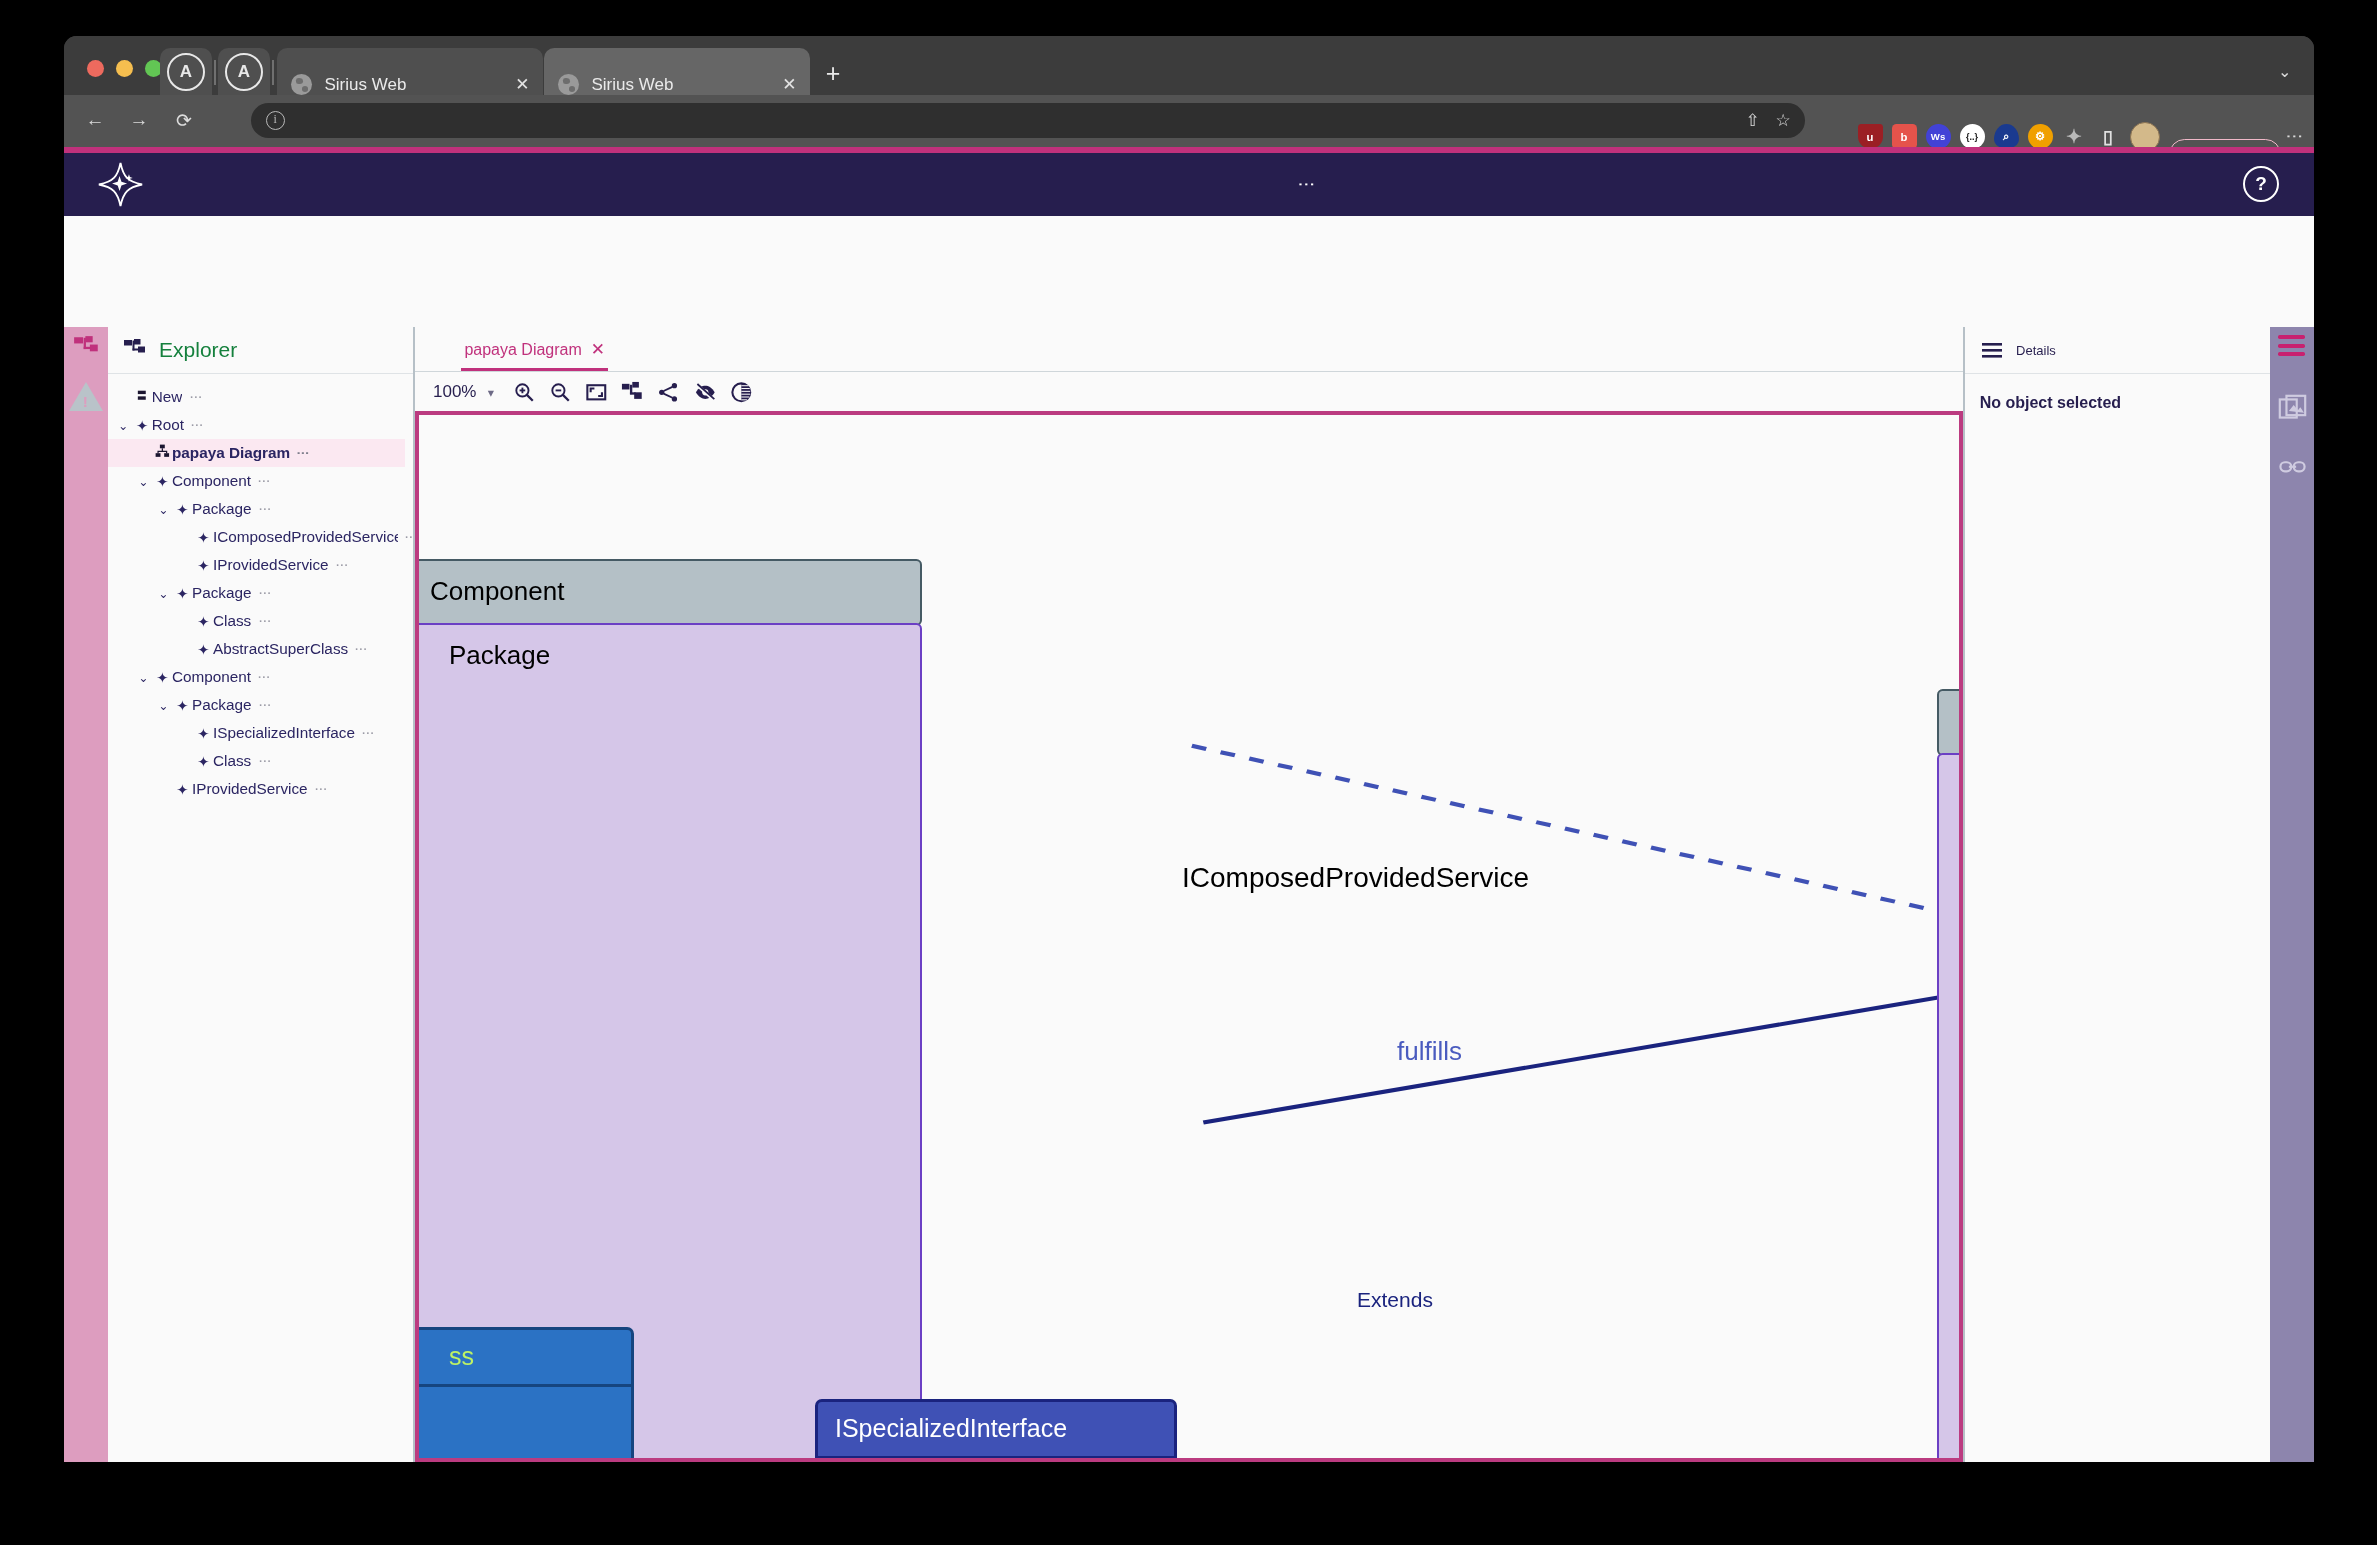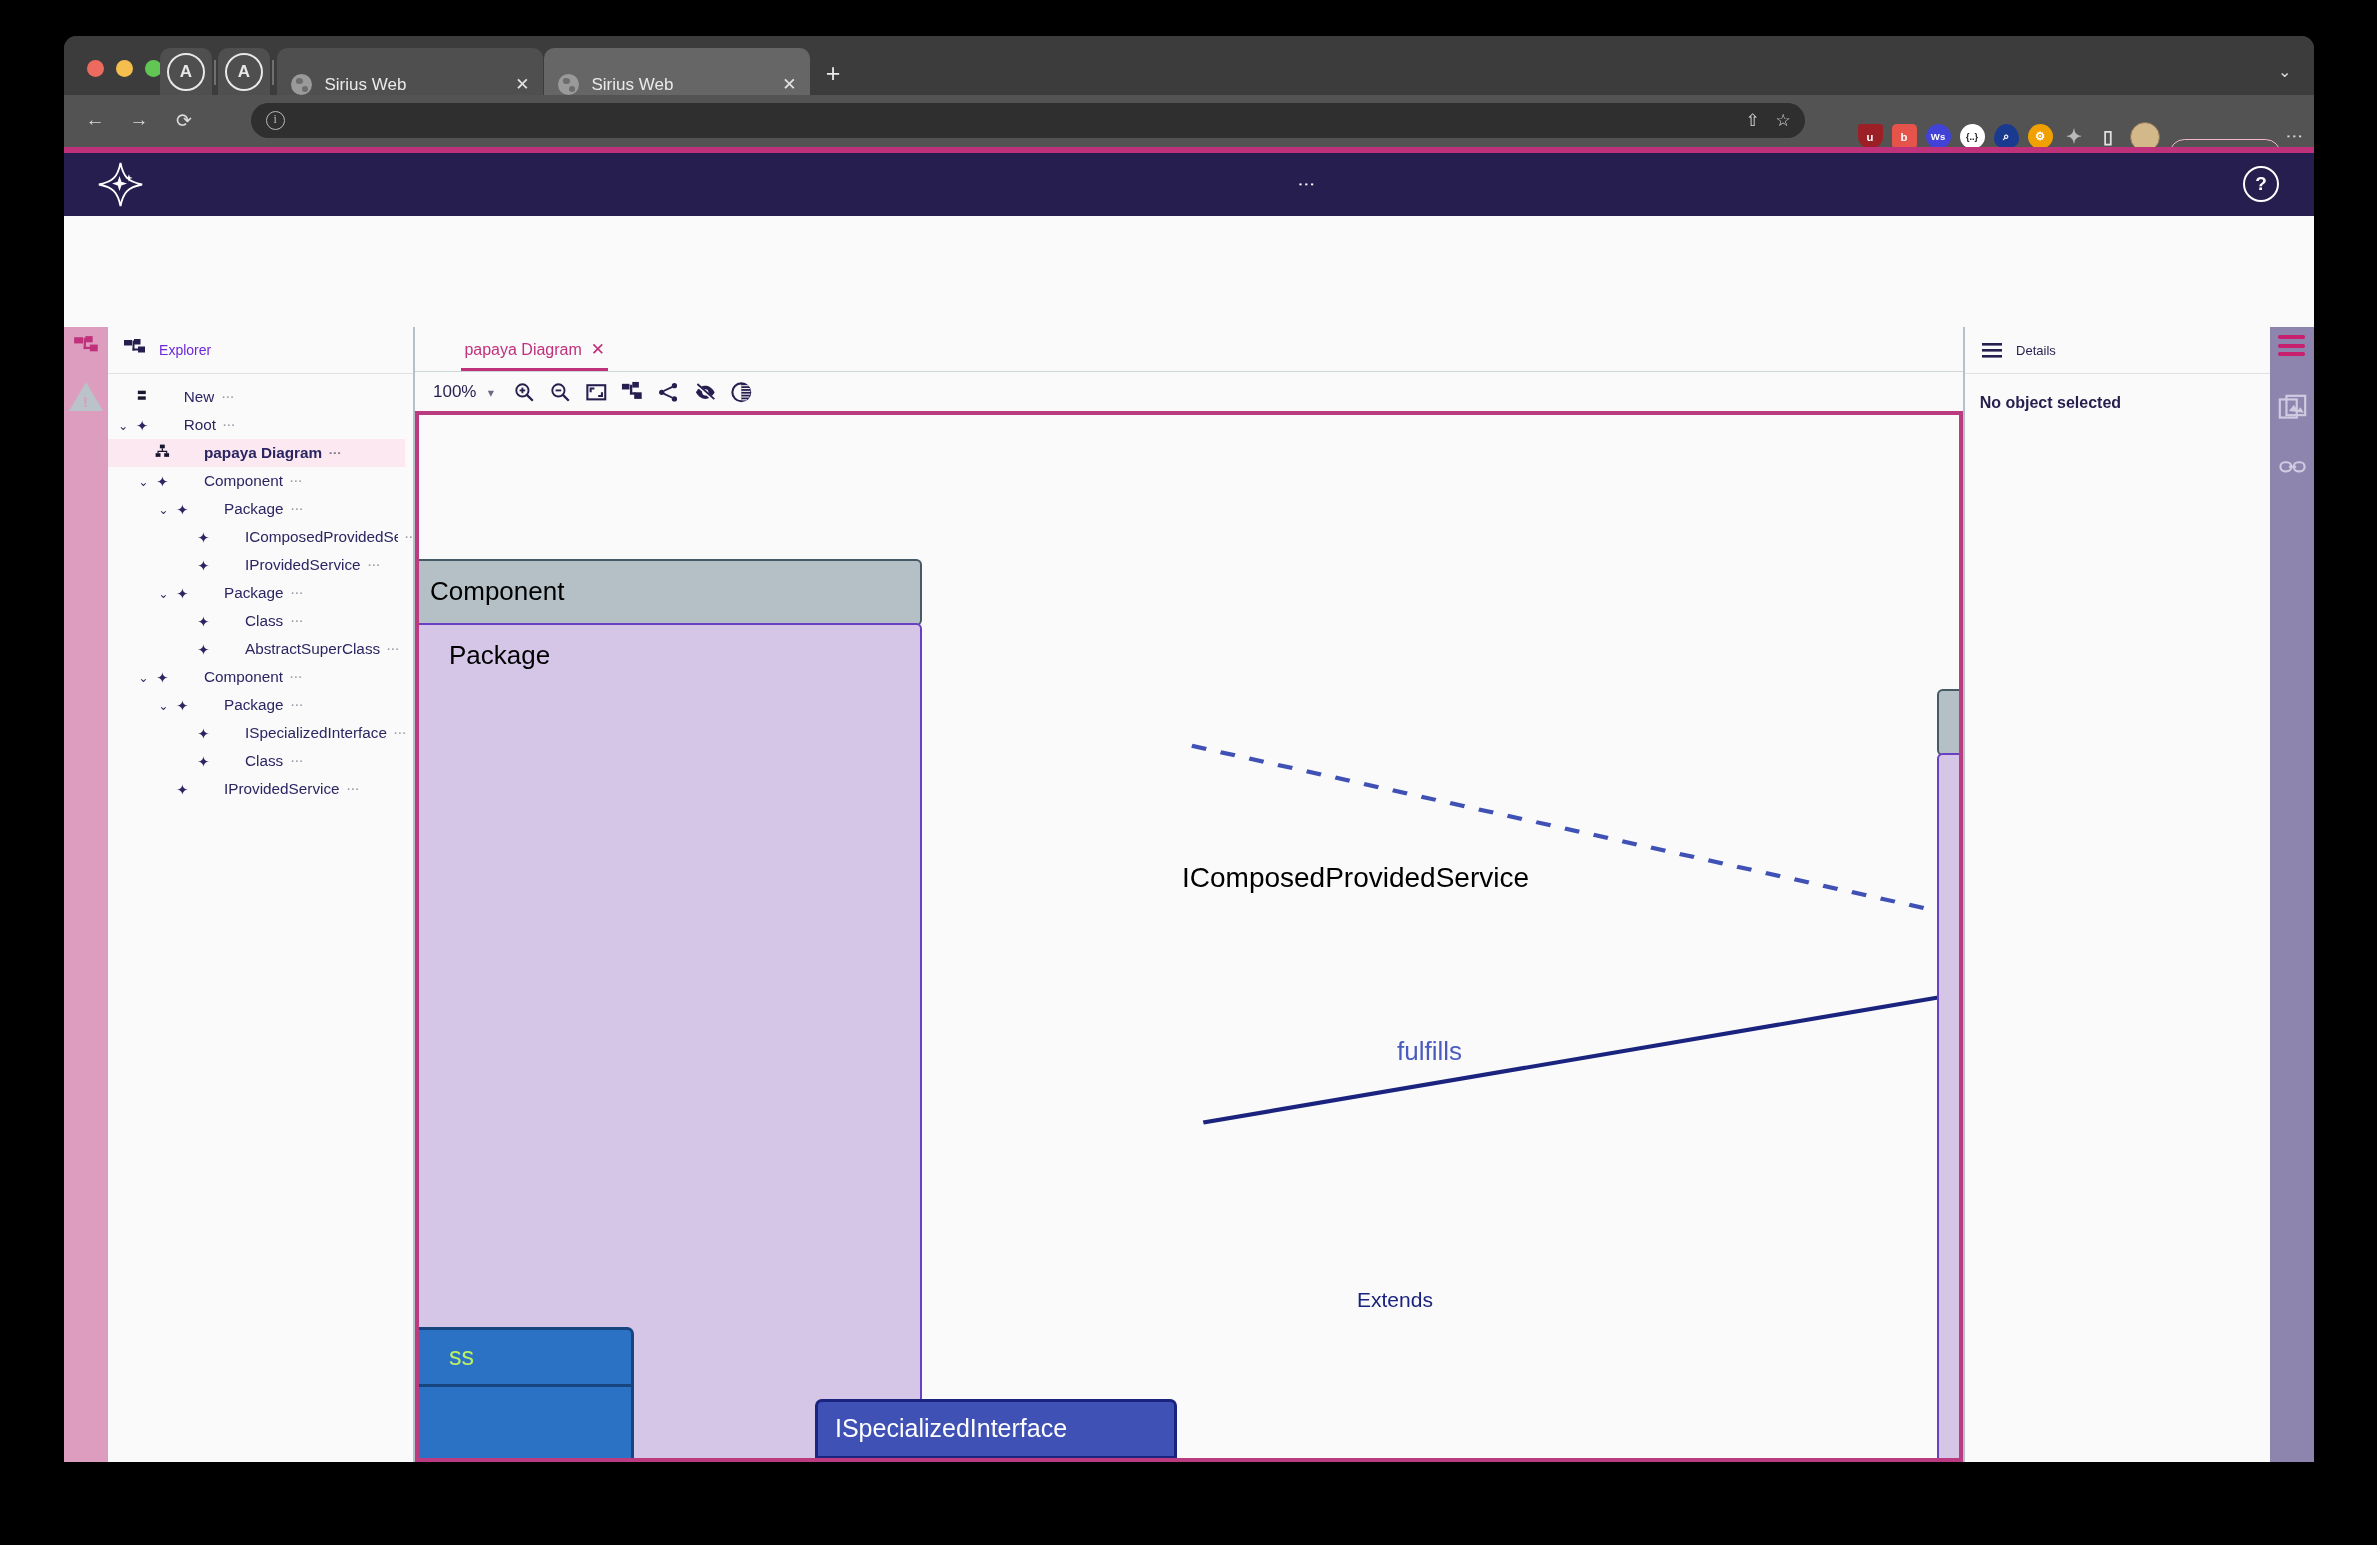--- a/index.html
+++ b/index.html
@@ -70,29 +70,29 @@
   
   .leftrail{width:44px;background:#dd9dbf;position:relative;flex:none;}
   .rail-ic{position:absolute;left:9px;width:27px;height:27px;}
   .warn-tri{width:0;height:0;border-left:17px solid transparent;border-right:17px solid transparent;
             border-bottom:29px solid #b9c3c9;position:relative;}
   .warn-tri span{position:absolute;left:-2.8px;top:11.3px;color:#dd9dbf;font-size:15.3px;font-weight:bold;}
 
   
   .explorer{width:305px;background:#fafafa;flex:none;border-right:2.3px solid #b6c0c7;display:flex;flex-direction:column;}
   .explorer-head{height:46px;border-bottom:1.7px solid #dfe3e6;display:flex;align-items:center;padding-left:14.7px;}
-  .explorer-head .ttl{color:#6d28d9;font-size:14px;margin-left:12.4px;}
+  .explorer-head .ttl{color:#15803d;font-size:21px;margin-left:12.4px;}
   .tree{padding-top:9px;font-size:15.3px;color:#2b2562;overflow:hidden;}
   .node{display:flex;align-items:center;height:28px;padding-left:5.7px;white-space:nowrap;}
   .node.sel{background:#fbe8f1;font-weight:bold;width:271px;}
   .chev{width:19px;color:#2b2562;font-size:12.4px;flex:none;text-align:center;}
   .chev.blank{visibility:hidden;}
   .dmd{width:19px;flex:none;text-align:center;color:#2b2562;font-size:14.7px;}
   .kebab{color:#7e7e8c;font-size:12.4px;margin-left:10.2px;writing-mode:vertical-rl;line-height:5.1px;flex:none;}
-  .nlabel{overflow:hidden;margin-left:32px;}
+  .nlabel{overflow:hidden;}
 
   
   .editor{flex:1;display:flex;flex-direction:column;background:#fafafa;position:relative;min-width:0;}
   .repTabs{height:44px;border-bottom:1.7px solid #cfd6da;display:flex;align-items:flex-end;padding-left:46px;}
   .repTab{color:#c0317c;font-size:16px;padding:0 3.4px 8px 3.4px;border-bottom:3.4px solid #c0317c;display:flex;align-items:center;}
   .repTab .x{margin-left:9px;font-size:17px;}
   .diagToolbar{height:40px;display:flex;align-items:center;padding-left:9px;gap:5.7px;}
   .zoomval{color:#261e4e;font-size:17px;margin-left:9px;}
   .zoomcaret{color:#6d6a86;font-size:12.4px;margin:0 9px 0 5.7px;}
   .ticon{width:30.5px;height:27px;display:flex;align-items:center;justify-content:center;}

